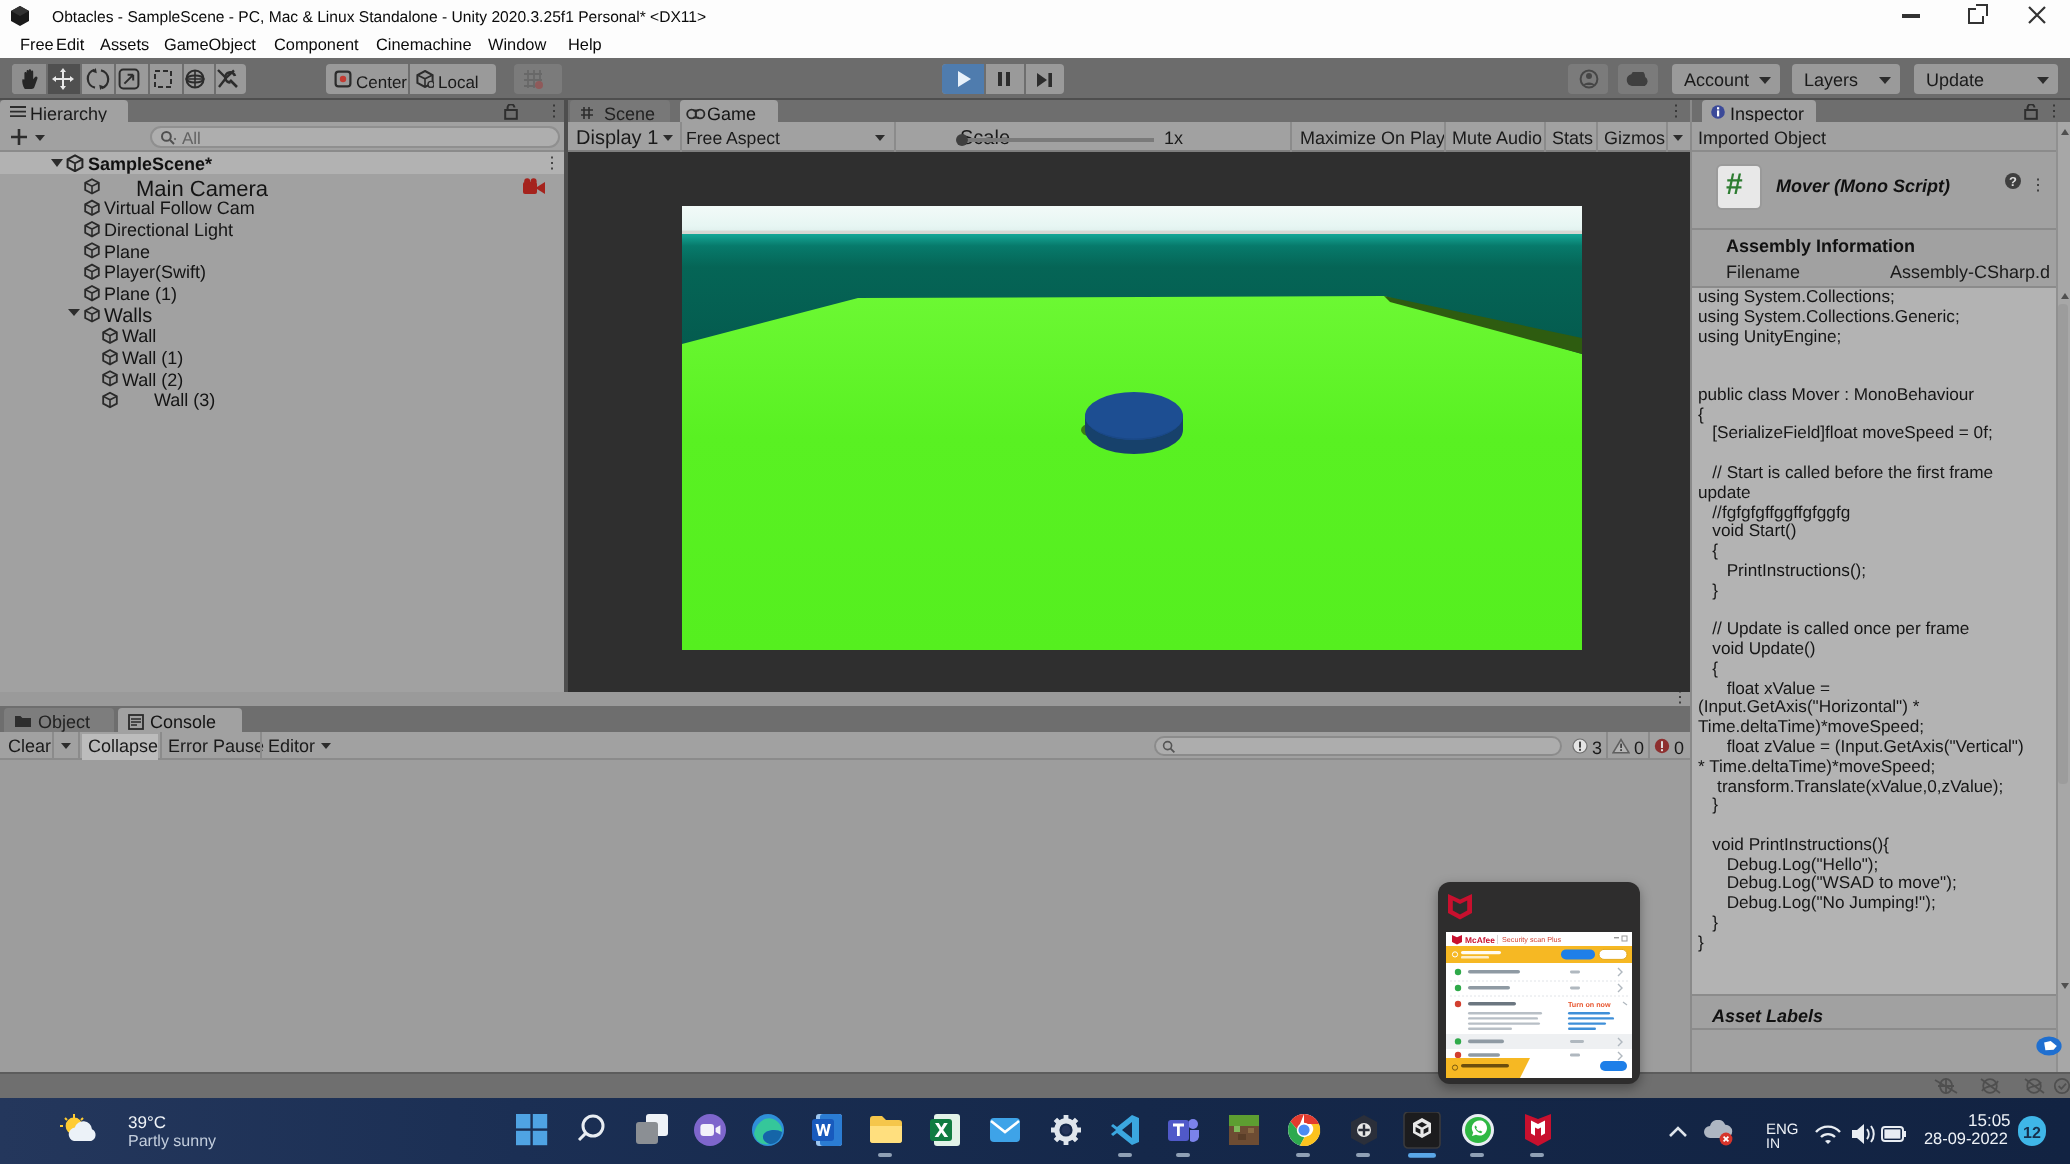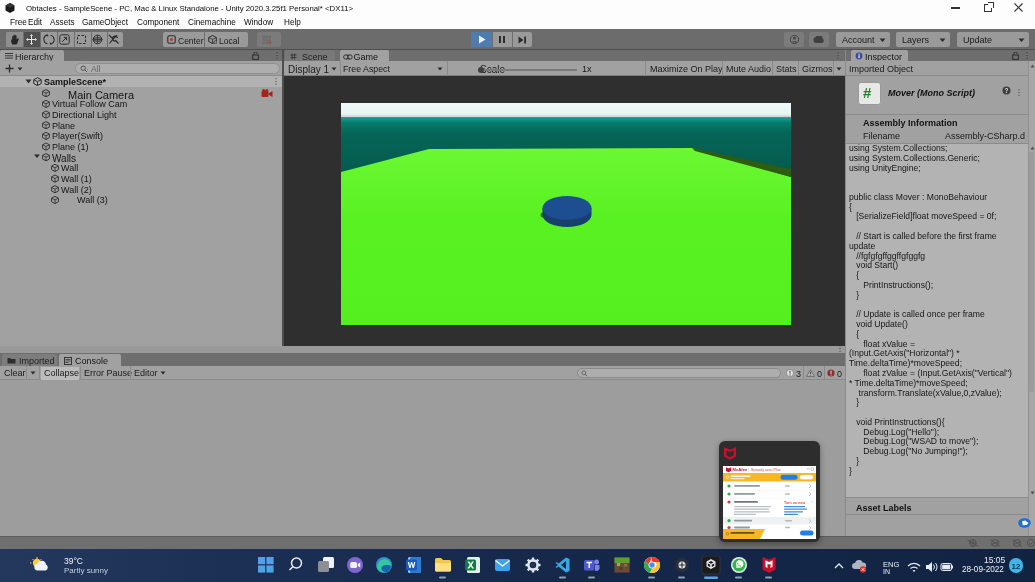--- a/index.html
+++ b/index.html
@@ -373,36 +373,36 @@
 }</pre>
 
 <svg class="ab" style="left:1029.5px;top:146px" width="5" height="4" viewBox="0 0 5 4">
     <path d="M0.5 3.5 L2.5 0.5 L4.5 3.5 Z" fill="#4f4f4f"></path>
   </svg>
 <div class="ab" style="left:1029px;top:152px;width:5px;height:240px;background:#9c9c9c;border-radius:2px;"></div>
 <svg class="ab" style="left:1029.5px;top:491px" width="5" height="4" viewBox="0 0 5 4">
     <path d="M0.5 0.5 L2.5 3.5 L4.5 0.5 Z" fill="#4f4f4f"></path>
   </svg>
 
-<div class="t" style="left:856px;top:503px;font-size:9px;font-weight:bold;color:#111;">Asset Labels</div>
+<div class="t" style="left:856px;top:503px;font-size:9px;font-weight:bold;color:#111;font-style:italic;">Asset Labels</div>
 <div class="ab" style="left:846px;top:514px;width:182px;height:1px;background:#8b8b8b;"></div>
 <svg class="ab" style="left:1018px;top:518px" width="13" height="10" viewBox="0 0 13 10">
     <ellipse cx="6.5" cy="5" rx="6.3" ry="4.8" fill="#1f6fd0"></ellipse>
     <path d="M5.5 2.5 L9.5 2.5 L9.5 5 L6.5 7.8 L3.5 5.2 Z" fill="#fff" transform="rotate(40 6.5 5)"></path>
   </svg>
 
 <div class="ab" style="left:0;top:346px;width:845px;height:7px;background:#9a9a9a;"></div>
 <div class="t" style="left:836px;top:344px;font-size:8px;color:#2e2e2e;">⋮</div>
 
 <div class="ab" style="left:0;top:353px;width:845px;height:13px;background:#6e6e6e;"></div>
 <div class="ab" style="left:2px;top:354px;width:55px;height:12px;background:#7d7d7d;border-radius:2px 2px 0 0;"></div>
 <svg class="ab" style="left:7px;top:357px" width="9" height="7" viewBox="0 0 9 7">
     <path d="M0.5 1 H3.2 L4.2 2 H8.5 V6.5 H0.5 Z" fill="#2e2e2e"></path>
   </svg>
-<div class="t" style="left:19px;top:355.5px;font-size:9px;color:#222;">Imported</div>
+<div class="t" style="left:19px;top:355.5px;font-size:9px;color:#222;">Object</div>
 <div class="ab" style="left:59px;top:354px;width:62px;height:12px;background:#a1a1a1;border-radius:2px 2px 0 0;"></div>
 <svg class="ab" style="left:64px;top:356.5px" width="8" height="8" viewBox="0 0 8 8">
     <rect x="0.5" y="0.5" width="7" height="7" fill="none" stroke="#2a2a2a" stroke-width="0.9"></rect>
     <path d="M1.5 2.5 H6.5 M1.5 4 H6.5 M1.5 5.5 H4.5" stroke="#2a2a2a" stroke-width="0.7"></path>
   </svg>
 <div class="t" style="left:75px;top:355.5px;font-size:9px;color:#141414;">Console</div>
 
 <div class="ab" style="left:0;top:366px;width:845px;height:14px;background:#a1a1a1;border-bottom:1px solid #8b8b8b;box-sizing:border-box;"></div>
 <div class="t" style="left:4px;top:368px;font-size:9px;color:#1a1a1a;">Clear</div>
 <div class="ab" style="left:26px;top:366px;width:1px;height:14px;background:#8b8b8b;"></div>

